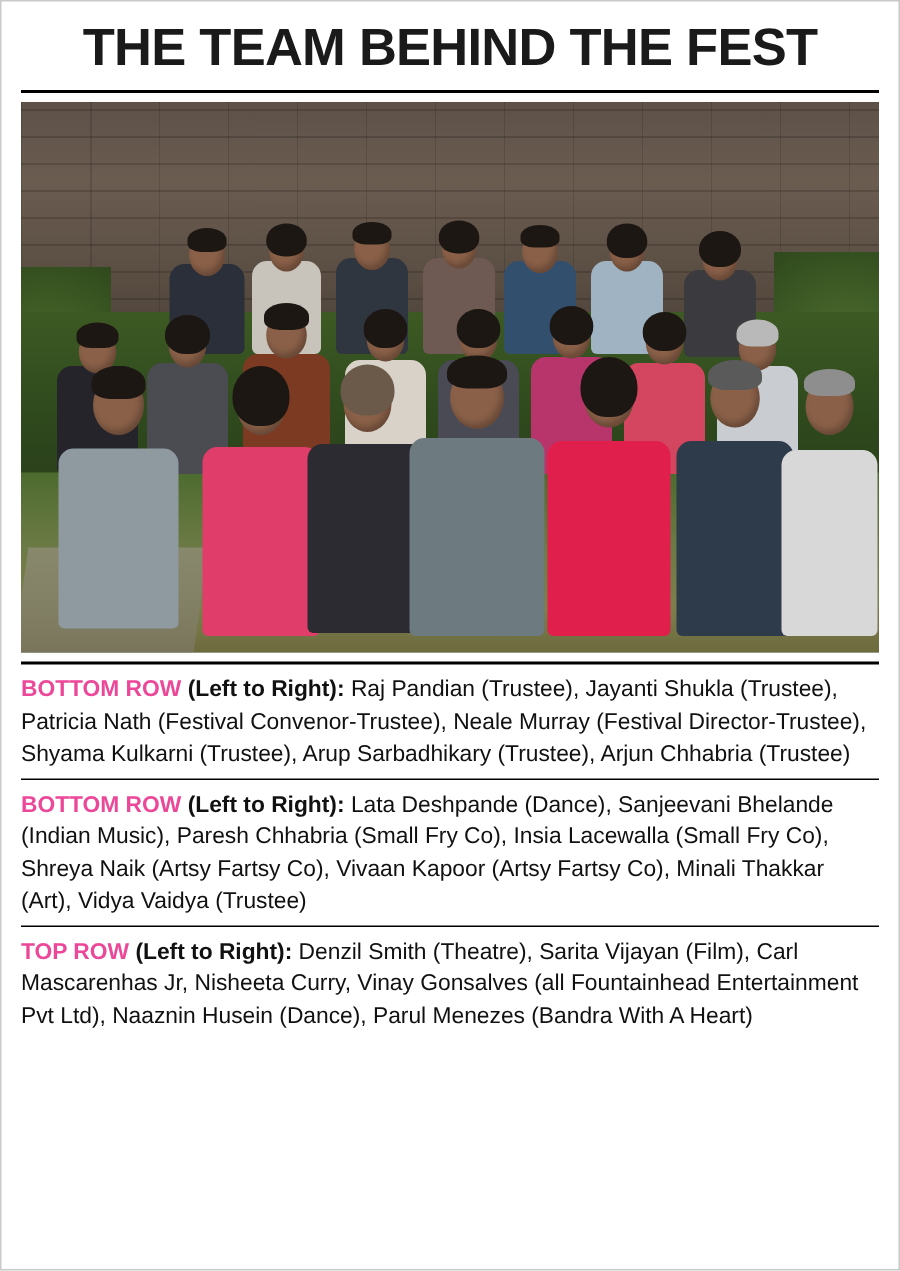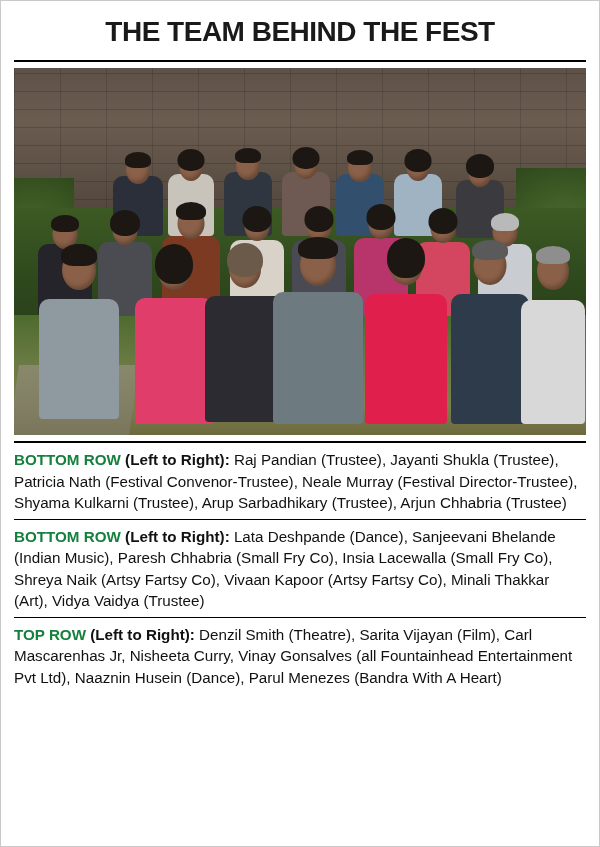--- a/index.html
+++ b/index.html
@@ -17,21 +17,21 @@
     position: relative;
     width: 600px;
     height: 847px;
     box-sizing: border-box;
     padding: 8px 14px 6px 14px;
     background: #ffffff;
   }
   .headline {
     font-family: "Liberation Sans", sans-serif;
     font-weight: bold;
-    font-size: 28px;
+    font-size: 35px;
     line-height: 40px;
     letter-spacing: -0.5px;
     color: #1a1a1a;
     text-align: center;
     padding: 4px 0 8px 0;
     white-space: nowrap;
   }
   .rule {
     height: 2px;
     background: #000000;
@@ -130,21 +130,21 @@
     background: #000000;
   }
   .cap {
     font-family: "Liberation Sans", sans-serif;
     font-size: 15.2px;
     line-height: 21.5px;
     color: #111111;
     text-align: left;
   }
   .cap .rowlabel {
-    color: #15803d;
+    color: #ec4899;
     font-weight: bold;
   }
   .cap .l2r {
     font-weight: bold;
     color: #111111;
   }
   .border-frame {
     position: absolute;
     left: 0; top: 0;
     width: 600px; height: 847px;

